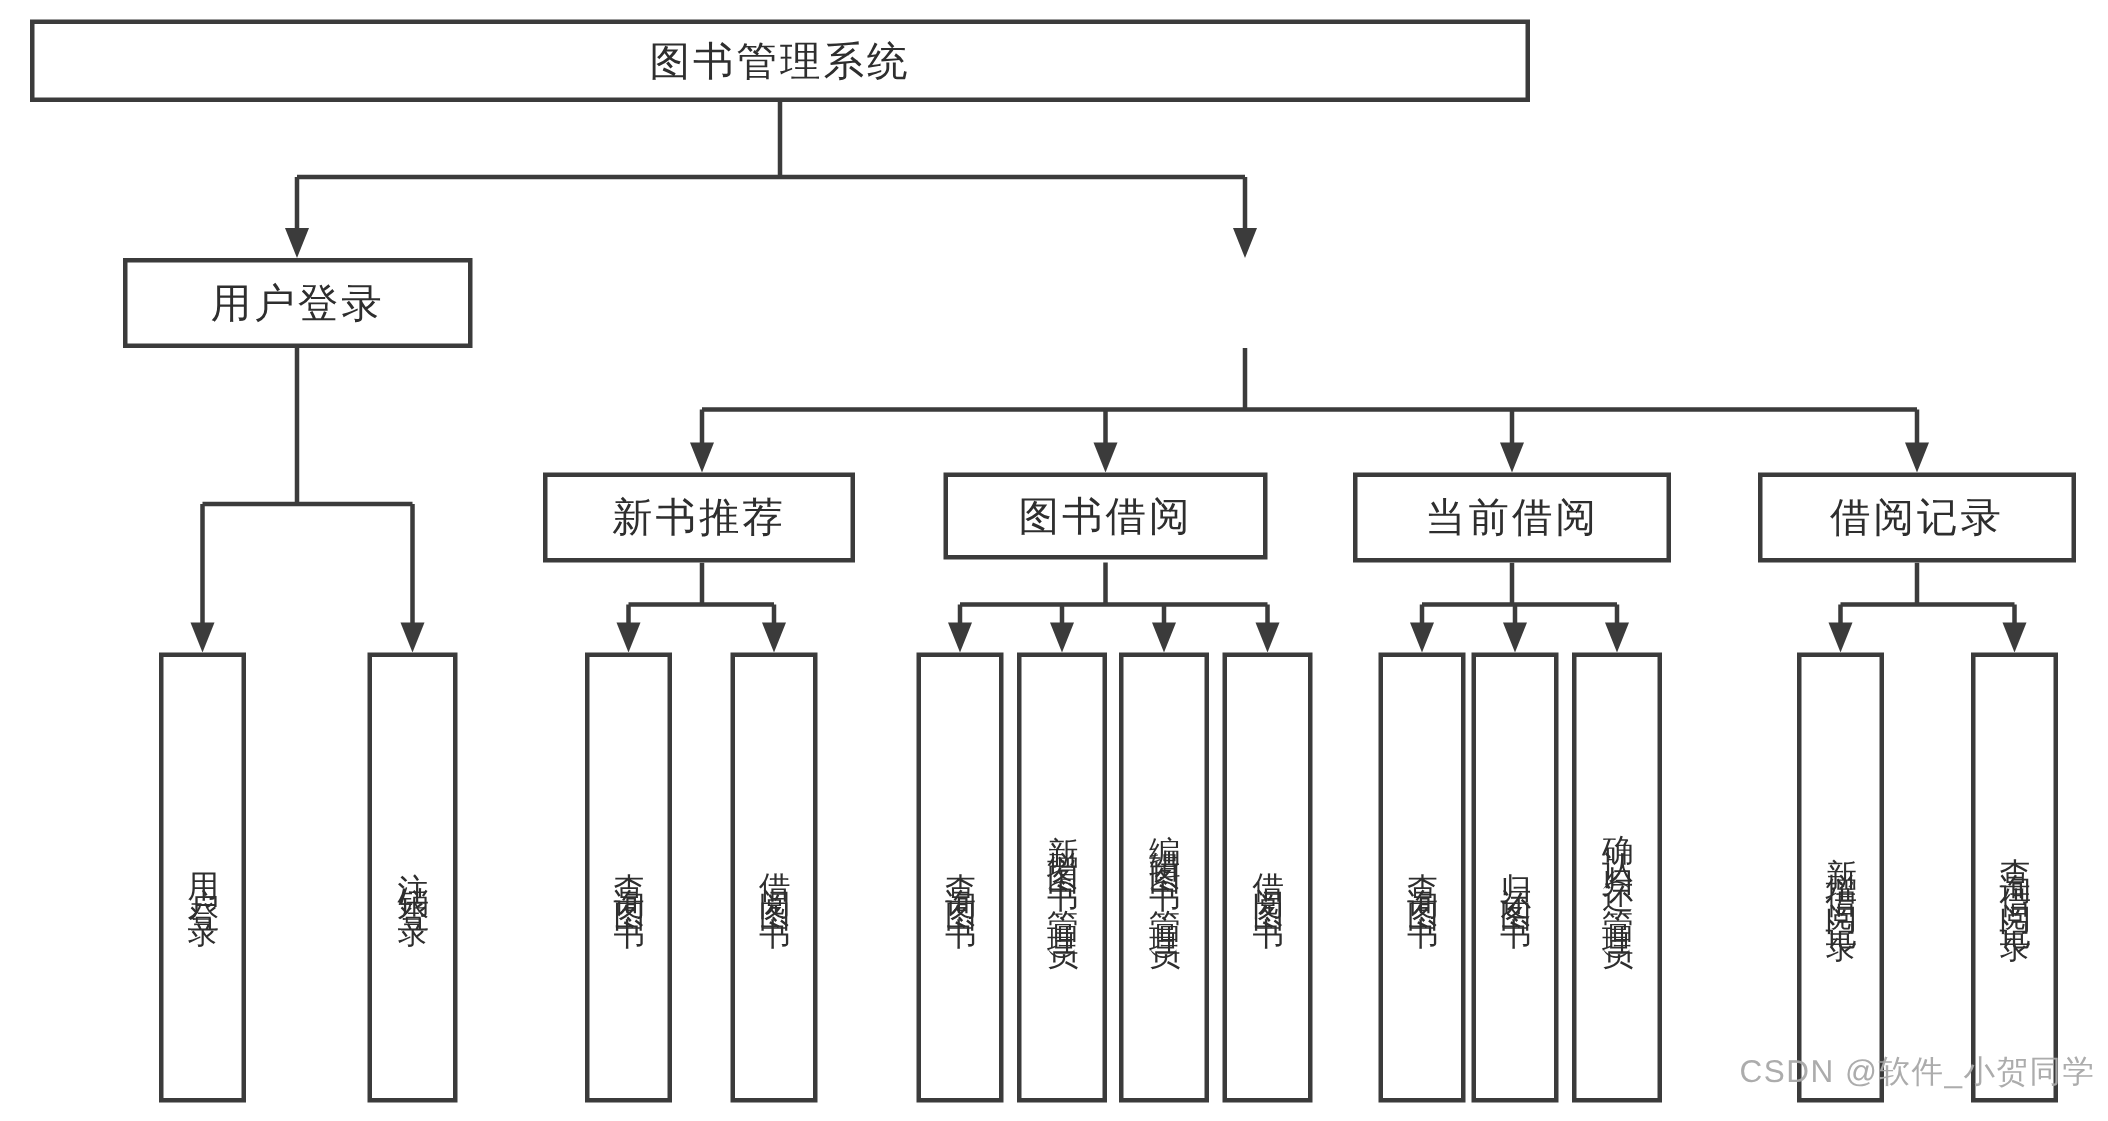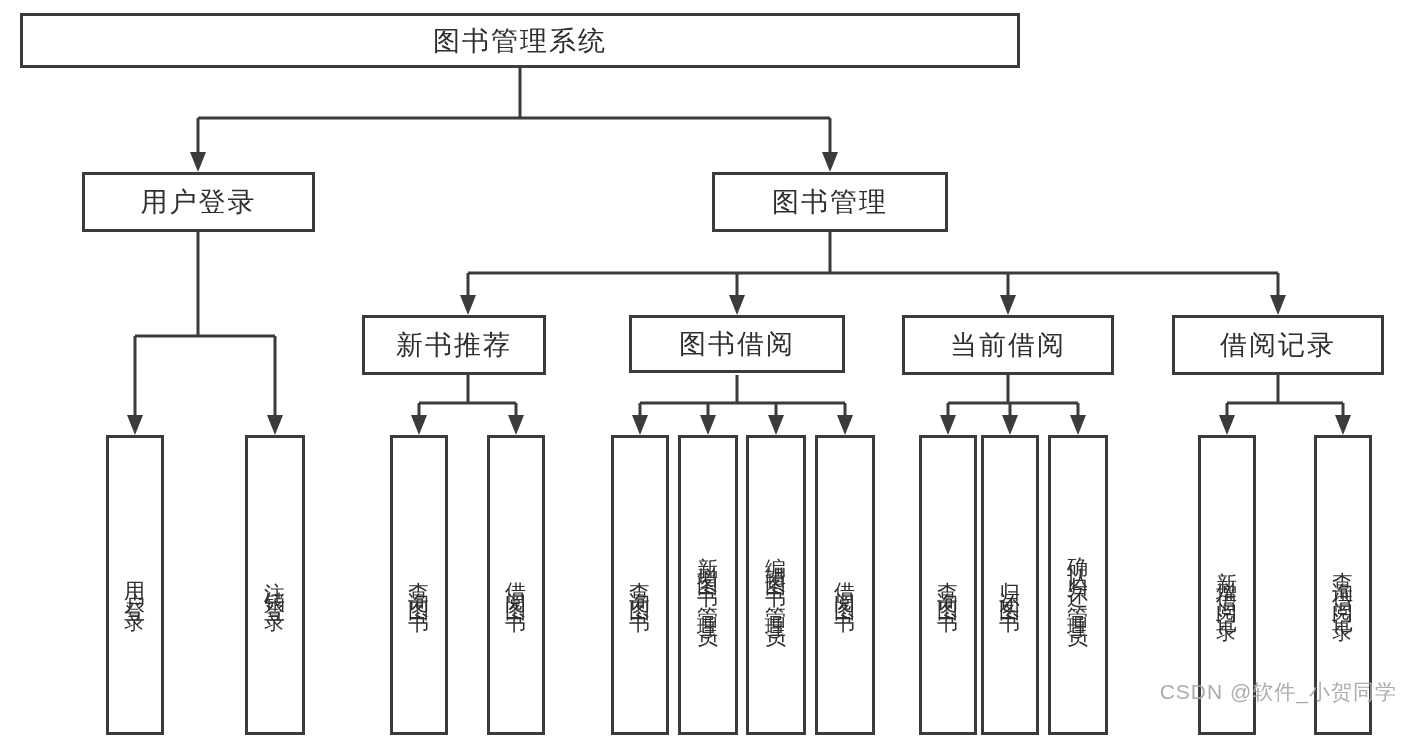--- a/index.html
+++ b/index.html
@@ -42,21 +42,21 @@
   .vtext {
     writing-mode: vertical-rl;
     text-orientation: mixed;
     font-size: 21px;
     letter-spacing: 10px;
     line-height: 1.1;
     white-space: nowrap;
   }
   .watermark {
     position: absolute;
-    top: 678px;
+    top: 700px;
     right: 8px;
     font-size: 21px;
     color: rgba(168, 168, 168, 0.95);
     letter-spacing: 1px;
     white-space: nowrap;
     z-index: 5;
   }
 </style>
 </head>
 <body>
@@ -96,25 +96,22 @@
     </g>
   </svg>
 
   <div class="node" style="left:20px;top:13px;width:1000px;height:55px">
     <span class="hlabel">图书管理系统</span>
   </div>
 
   <div class="node" style="left:82px;top:172px;width:233px;height:60px">
     <span class="hlabel">用户登录</span>
   </div>
-  <div class="node" style="left:712px;top:172px;width:236px;height:60px">
-    <span class="hlabel">图书管理</span>
-  </div>
 
-  <div class="node" style="left:362px;top:315px;width:184px;height:60px">
+  <div class="node" style="left:362px;top:315px;width:208px;height:60px">
     <span class="hlabel">新书推荐</span>
   </div>
   <div class="node" style="left:629px;top:315px;width:216px;height:58px">
     <span class="hlabel">图书借阅</span>
   </div>
   <div class="node" style="left:1172px;top:315px;width:212px;height:60px">
     <span class="hlabel">借阅记录</span>
   </div>
   <div class="node" style="left:902px;top:315px;width:212px;height:60px">
     <span class="hlabel">当前借阅</span>

